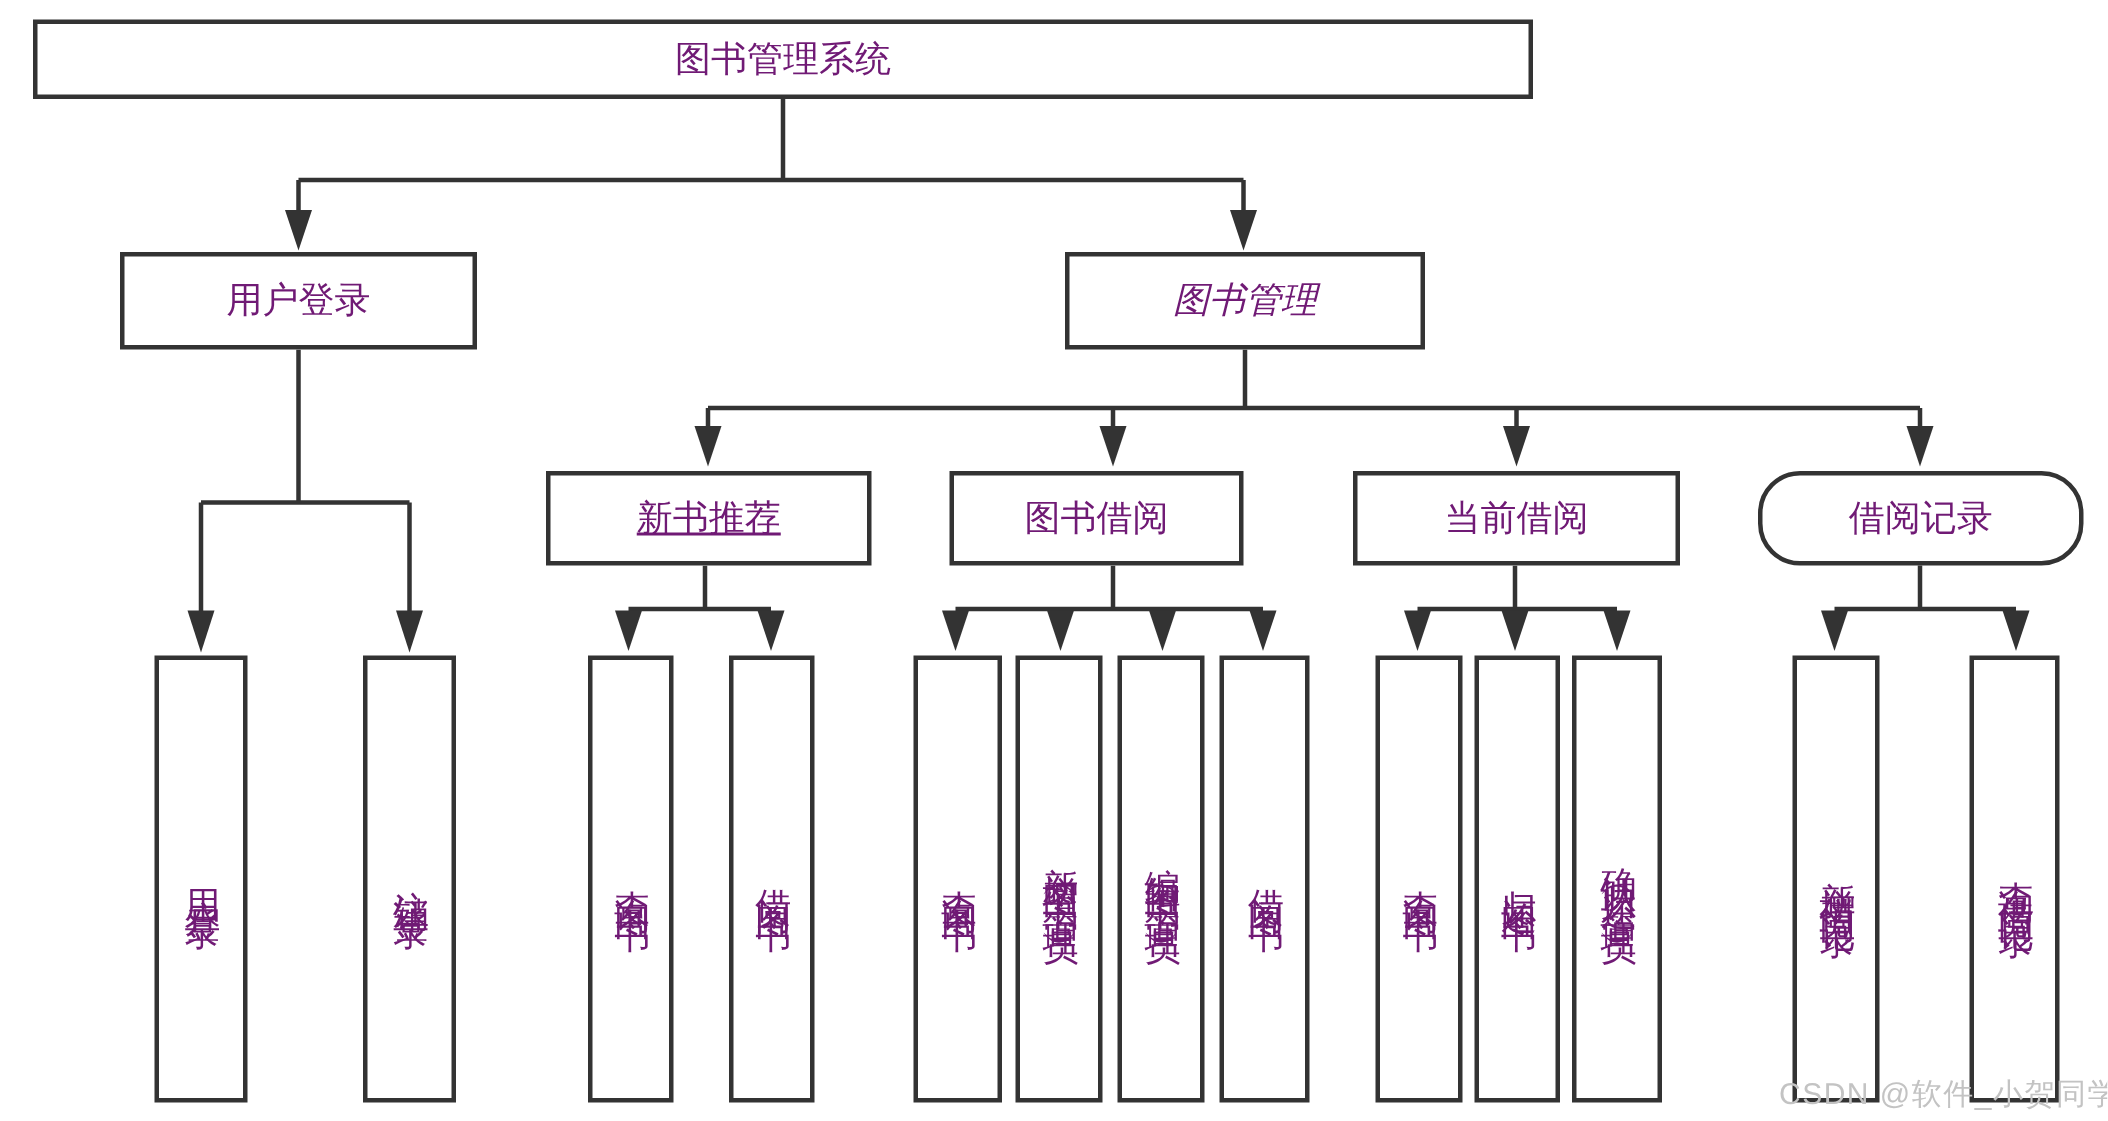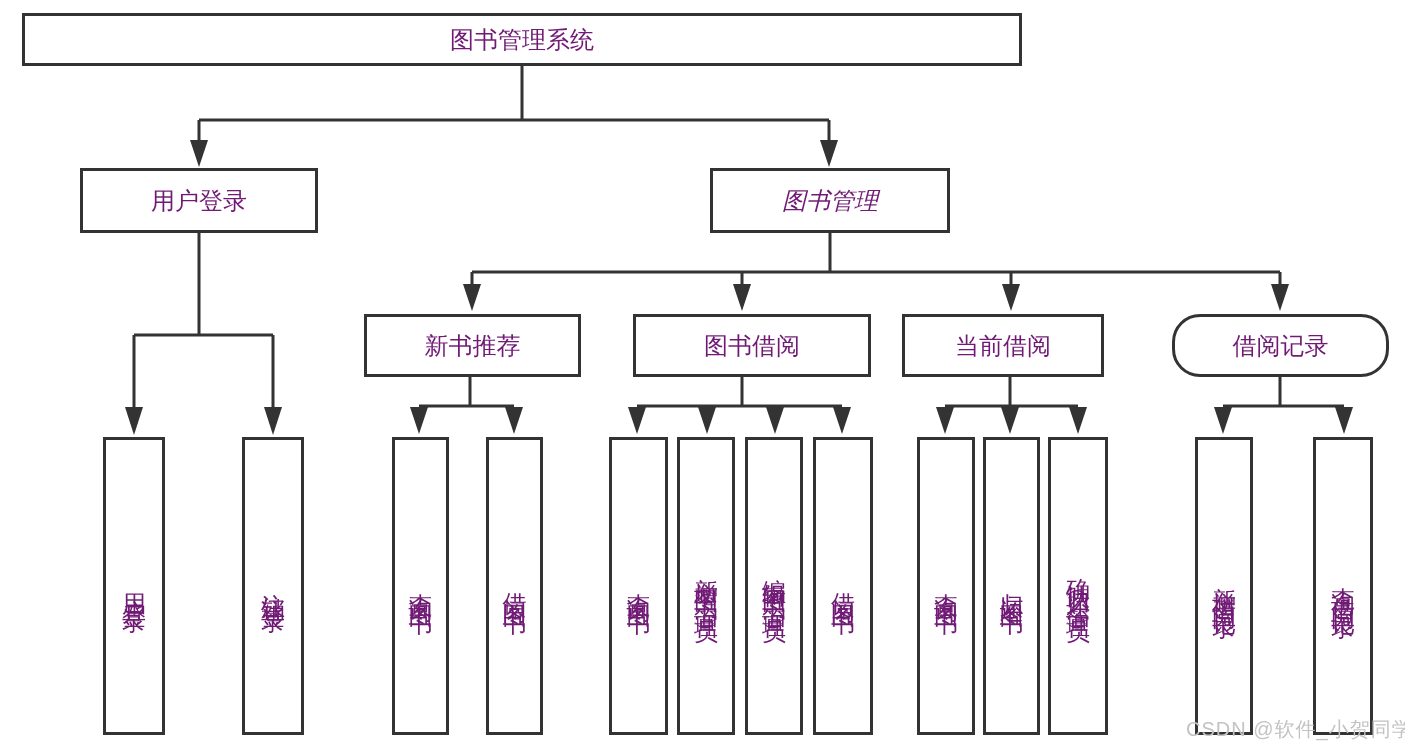--- a/index.html
+++ b/index.html
@@ -83,27 +83,27 @@
     <span>图书管理系统</span>
   </div>
 
   <div class="node" style="left:80px; top:168px; width:238px; height:65px;">
     <span>用户登录</span>
   </div>
   <div class="node" style="left:710px; top:168px; width:240px; height:65px;font-style:italic;">
     <span>图书管理</span>
   </div>
 
-  <div class="node" style="left:364px; top:314px; width:217px; height:63px;">
+  <div class="node" style="left:364px; top:314px; width:217px; height:63px;text-decoration:underline;">
     <span>新书推荐</span>
   </div>
-  <div class="node" style="left:633px; top:314px; width:238px; height:63px;text-align:right;">
+  <div class="node" style="left:633px; top:314px; width:196px; height:63px;text-align:right;">
     <span>图书借阅</span>
   </div>
-  <div class="node" style="left:902px; top:314px; width:202px; height:63px;">
+  <div class="node" style="left:902px; top:314px; width:218px; height:63px;">
     <span>当前借阅</span>
   </div>
   <div class="node" style="left:1172px; top:314px; width:217px; height:63px;border-radius:28px;">
     <span>借阅记录</span>
   </div>
 
   <div class="node" style="left:103px; top:437px; width:62px; height:298px;">
     <span class="vtext">用户登录</span>
   </div>
   <div class="node" style="left:242px; top:437px; width:62px; height:298px;">

